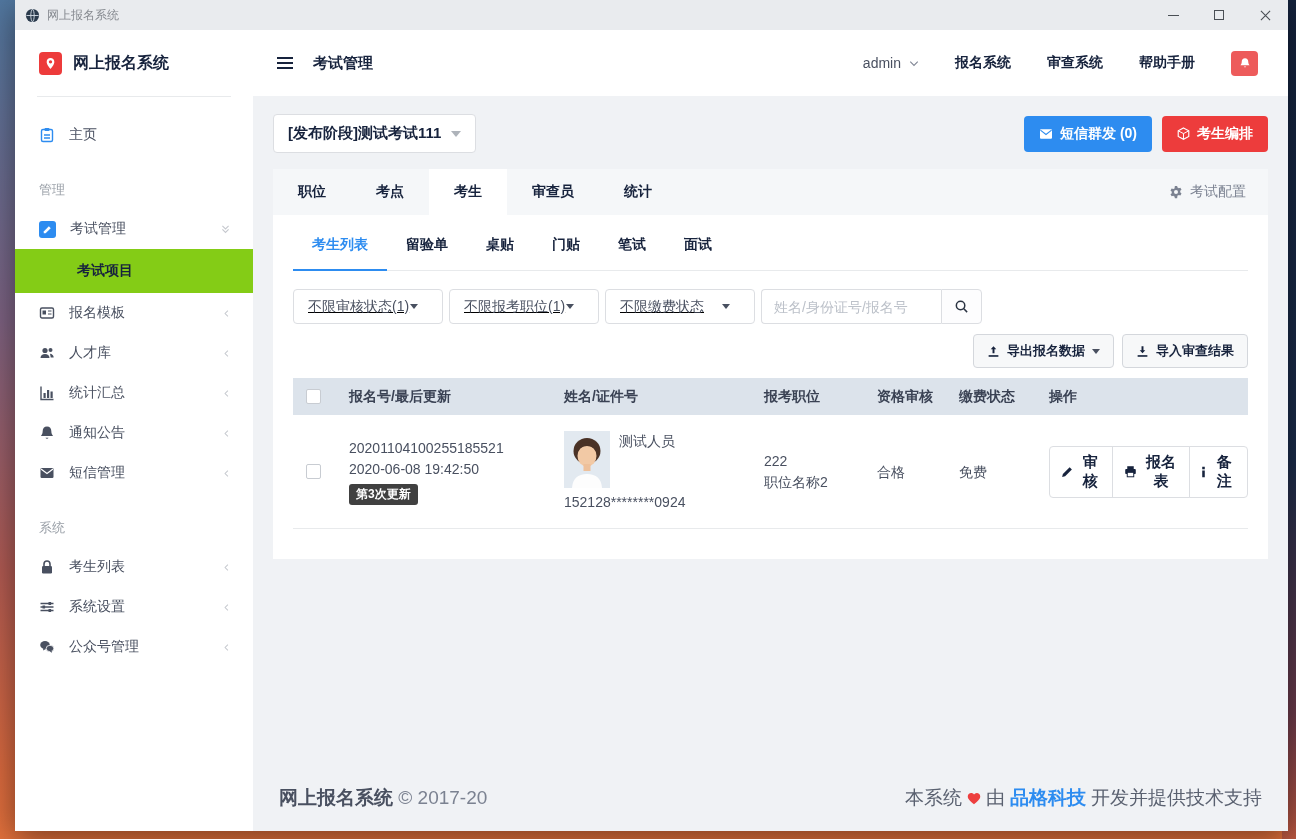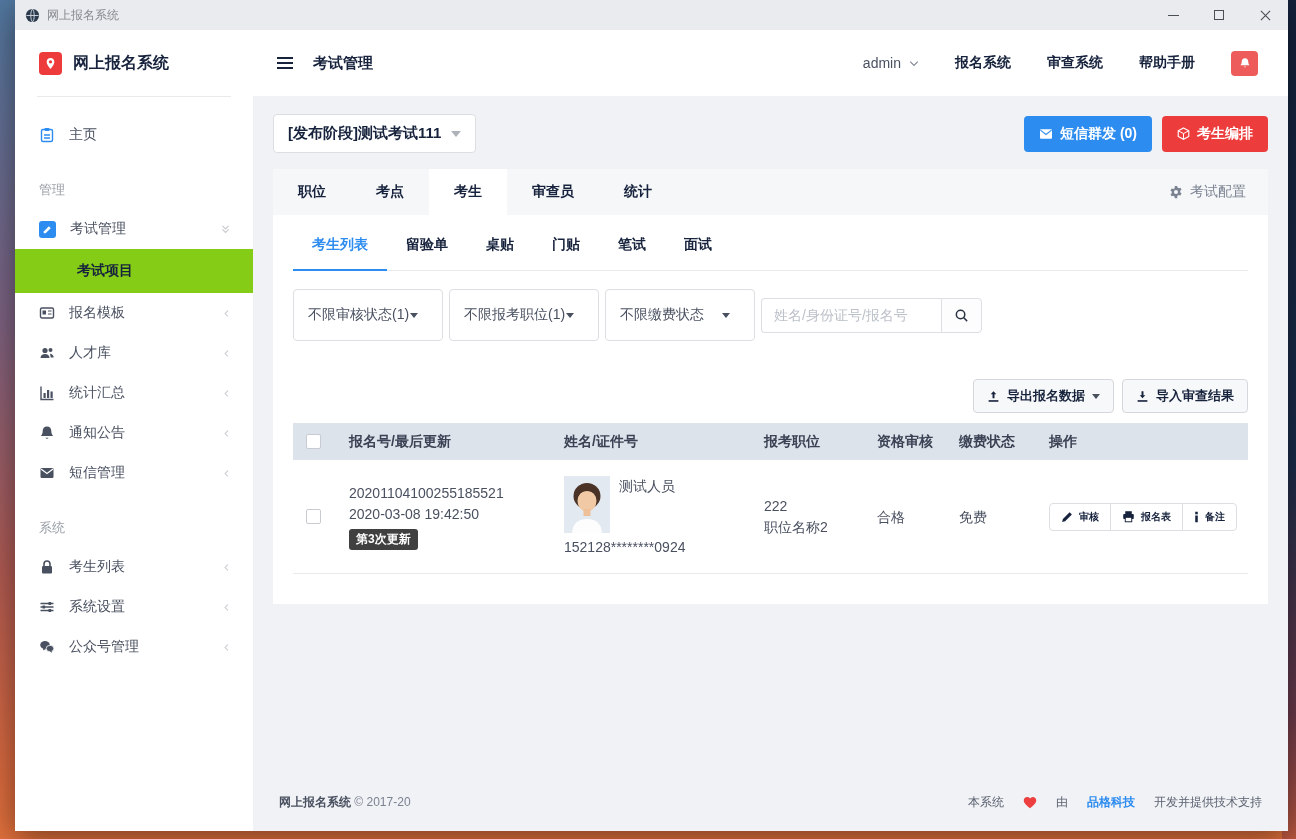--- a/index.html
+++ b/index.html
@@ -78,63 +78,63 @@
   .tab.active { background:#fff; }
   .exam-config { margin-left:auto; display:flex; align-items:center; gap:7px; padding-right:22px;
     font-size:14px; color:#7b8291; cursor:pointer; }
 
   .panel { background:#fff; padding:6px 20px 30px; }
   .subtabs { display:flex; border-bottom:1px solid #e8eaec; }
   .subtab { padding:15px 19px; font-size:14px; font-weight:bold; color:#17233d; cursor:pointer; }
   .subtab.active { color:#2d8cf0; border-bottom:2px solid #2d8cf0; margin-bottom:-1px; }
 
   .filter-row { display:flex; align-items:center; gap:6px; margin-top:18px; }
-  .select { width:150px; height:52px; background:#fff; border:1px solid #dcdee2; border-radius:4px;
-    display:flex; align-items:center; padding:0 10px 0 14px; cursor:pointer; }
+  .select { width:150px; height:35px; background:#fff; border:1px solid #dcdee2; border-radius:4px;
+    display:flex; align-items:center; padding:0 10px 0 14px; cursor:pointer;text-decoration:underline; }
   .select .sel-text { flex:1; font-size:14px; color:#495060; white-space:nowrap; overflow:hidden; max-width:102px; }
   .search-wrap { display:flex; }
   .search-input { width:180px; height:35px; border:1px solid #dcdee2; border-right:none;
     border-radius:4px 0 0 4px; padding:0 12px; font-size:14px; color:#495060; outline:none;
     font-family:"Liberation Sans","DejaVu Sans",sans-serif; }
   .search-input::placeholder { color:#bcc1c9; }
   .search-btn { width:41px; height:35px; border:1px solid #dcdee2; border-radius:0 4px 4px 0;
     background:#fdfdfe; display:flex; align-items:center; justify-content:center; cursor:pointer; color:#2a3342; }
 
   .export-row { display:flex; justify-content:flex-end; gap:8px; margin-top:10px; }
   .btn-light { background:#f7f8f9; border:1px solid #d4d7dc; border-radius:4px; padding:7px 13px;
-    font-size:13px; font-weight:bold; color:#17233d; display:flex; align-items:center; gap:7px; cursor:pointer;margin-top:28px; }
+    font-size:13px; font-weight:bold; color:#17233d; display:flex; align-items:center; gap:7px; cursor:pointer; }
 
   .table { margin-top:10px; }
   .thead { display:flex; align-items:center; background:#dce3eb; height:37px;
     font-size:14px; font-weight:bold; color:#3a4254; }
   .trow { display:flex; align-items:center; padding:16px 0; border-bottom:1px solid #e8eaec; }
   .col-check { width:40px; display:flex; justify-content:center; flex:none; }
   .col-reg { width:215px; padding-left:16px; flex:none; }
   .col-name { width:200px; padding-left:16px; flex:none; }
   .col-pos { width:113px; padding-left:16px; flex:none; }
   .col-audit { width:82px; padding-left:16px; flex:none; }
   .col-pay { width:90px; padding-left:16px; flex:none; }
   .col-ops { flex:1; padding-left:16px; }
   .checkbox { width:15px; height:15px; background:#fff; border:1px solid #c8ccd2; border-radius:2px; cursor:pointer; }
   .cell-text { font-size:14px; color:#495060; line-height:1.45; }
   .badge { display:inline-block; background:#404040; color:#fff; font-size:12px; font-weight:bold;
     padding:2px 7px; border-radius:3px; margin-top:5px; }
   .name-block { display:flex; gap:9px; }
   .photo { width:46px; height:57px; display:block; cursor:pointer; }
   .id-line { margin-top:4px; }
   .btn-group { display:flex; }
-  .action-btn { background:#fff; border:1px solid #dcdee2; padding:6px 11px; font-size:10px; font-weight:bold;
+  .action-btn { background:#fff; border:1px solid #dcdee2; padding:6px 11px; font-size:15px; font-weight:bold;
     color:#17233d; display:flex; align-items:center; gap:6px; cursor:pointer; margin-left:-1px; }
   .action-btn:first-child { border-radius:4px 0 0 4px; margin-left:0; }
   .action-btn:last-child { border-radius:0 4px 4px 0; }
 
   .footer { margin-top:auto; display:flex; align-items:center; justify-content:space-between;
-    padding:14px 6px 20px; font-size:12px; color:#7b8291; }
+    padding:14px 6px 20px; font-size:19px; color:#7b8291; }
   .footer .f-brand { font-weight:bold; color:#495060; }
-  .footer-right { display:flex; align-items:center; gap:19px; color:#5a6170; }
+  .footer-right { display:flex; align-items:center; gap:5px; color:#5a6170; }
   .f-link { color:#2d8cf0; font-weight:bold; cursor:pointer; }
   svg { display:block; }
 </style>
 </head>
 <body>
 
 <div class="desktop">
   <div class="wall-right"></div>
 
   <div class="window">
@@ -485,21 +485,21 @@
                 <div class="col-pay">缴费状态</div>
                 <div class="col-ops">操作</div>
               </div>
 
               <div class="trow">
                 <div class="col-check">
                     <span class="checkbox"></span>
                   </div>
                 <div class="col-reg">
                   <div class="cell-text">20201104100255185521</div>
-                  <div class="cell-text">2020-03-08 19:42:50</div>
+                  <div class="cell-text">2020-06-08 19:42:50</div>
                   <span class="badge">第3次更新</span>
                 </div>
                 <div class="col-name">
                   <div class="name-block">
                     <span class="photo">
                       <svg width="46" height="57" viewBox="0 0 46 57">
                           <rect width="46" height="57" fill="#e2e9f0"></rect>
                           <ellipse cx="23" cy="20" rx="13.5" ry="13" fill="#4a3226"></ellipse>
                           <ellipse cx="23" cy="25" rx="9.5" ry="10.5" fill="#f2c9a5"></ellipse>
                           <path d="M13 22q0-11 10-11t10 11q-3-7-10-7t-10 7z" fill="#4a3226"></path>

